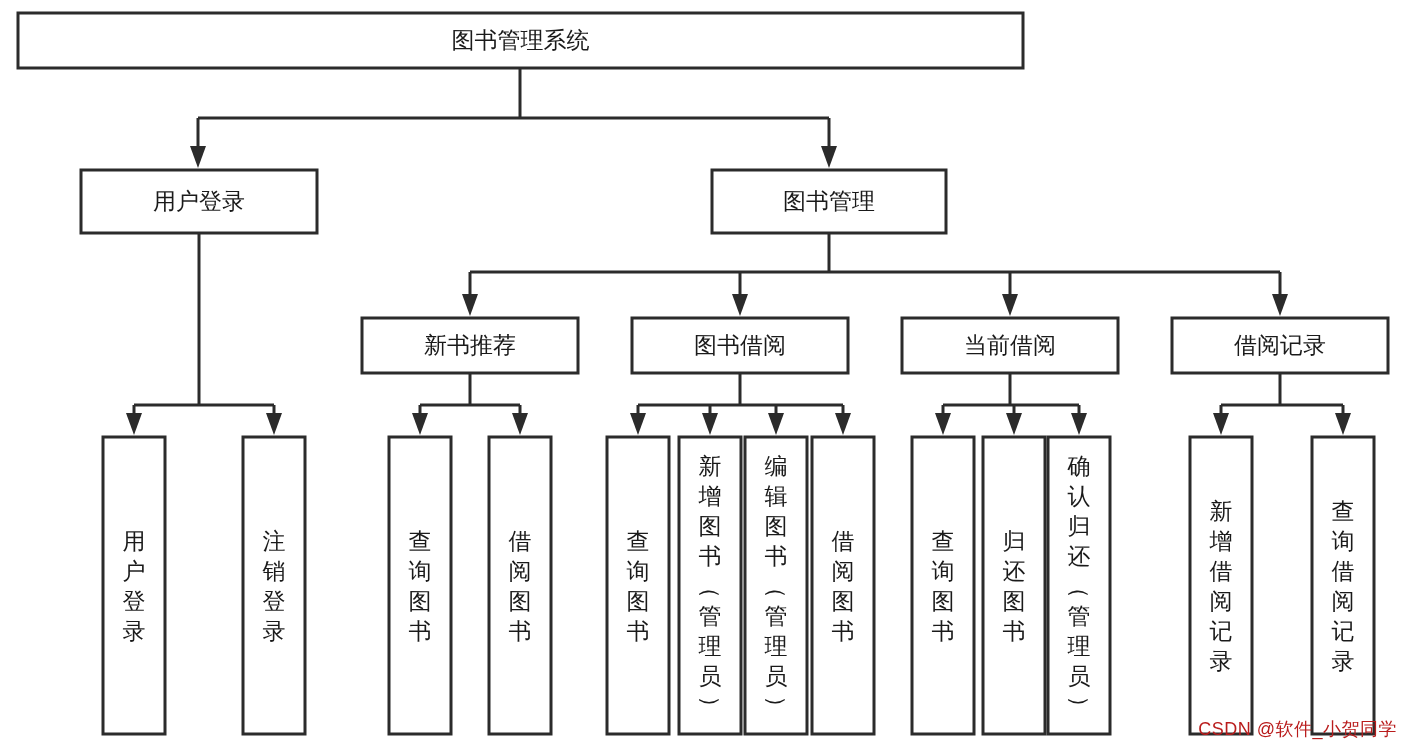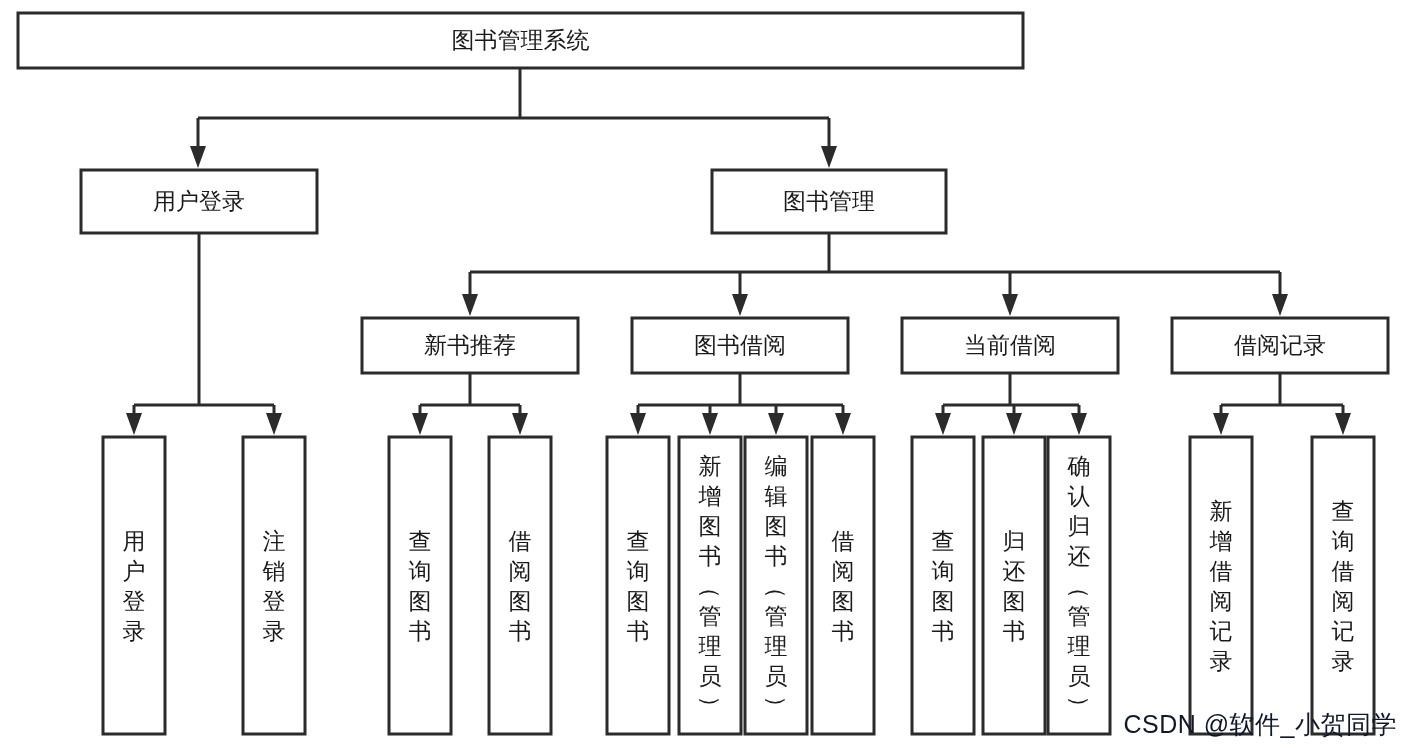--- a/index.html
+++ b/index.html
@@ -50,22 +50,22 @@
     fill: #1a1a1a;
     font-family: "Liberation Sans", "DejaVu Sans", sans-serif;
     font-size: 23px;
     text-anchor: middle;
   }
   .watermark-text {
     position: absolute;
     right: 8px;
     bottom: 6px;
     font-family: "Liberation Sans", "DejaVu Sans", sans-serif;
-    font-size: 25px;
-    color: #0f172a;
+    font-size: 18px;
+    color: #b91c1c;
     white-space: nowrap;
     letter-spacing: 0.5px;
     pointer-events: none;
   }
 </style>
 </head>
 <body>
 
 <div id="diagram-root">
   <svg class="diagram" viewBox="0 0 1405 747" xmlns="http://www.w3.org/2000/svg">

